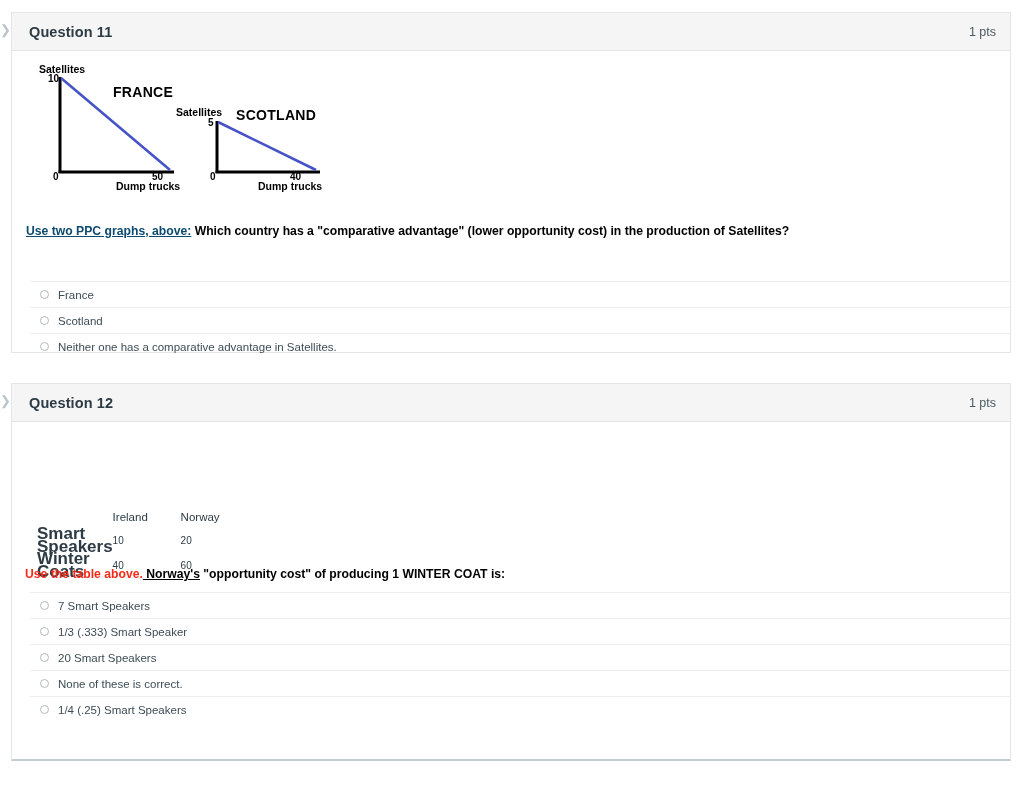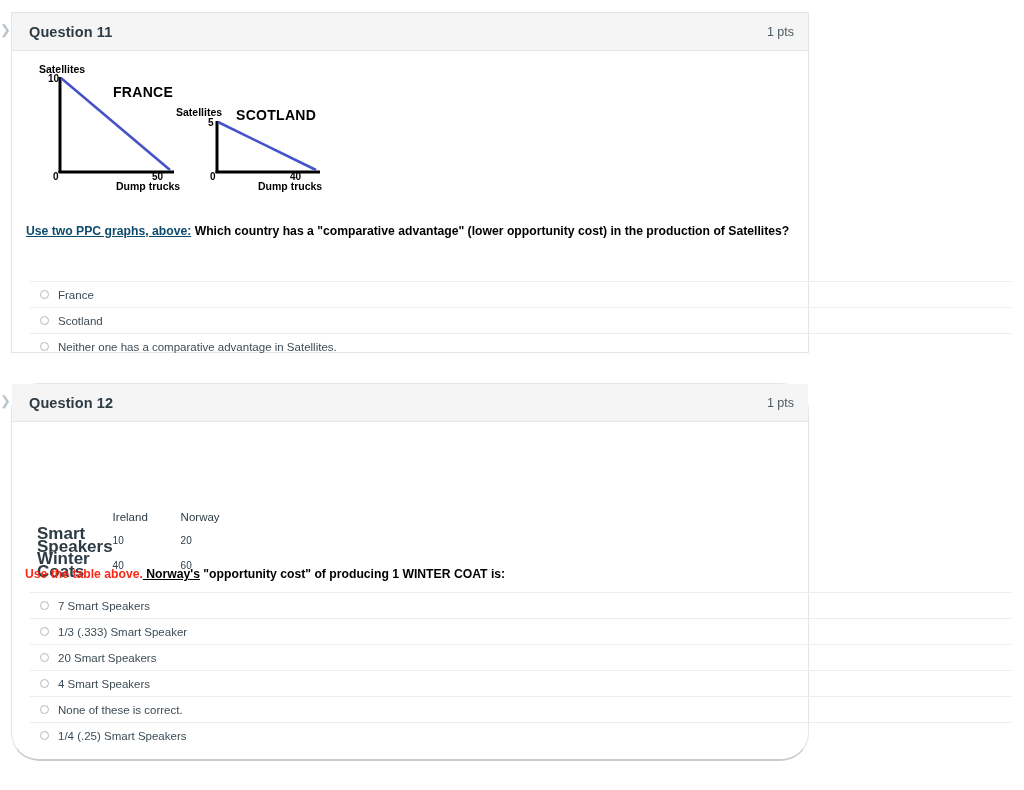--- a/index.html
+++ b/index.html
@@ -13,26 +13,26 @@
     color: #2d3b45;
     overflow: hidden;
   }
 
   .page { position: relative; width: 1024px; height: 790px; }
 
   
   .question-card {
     position: absolute;
     left: 11px;
-    width: 798px;
+    width: 1000px;
     background: #ffffff;
     border: 1px solid #e3e5e7;
   }
   .question-card.q11 { top: 12px; height: 341px; }
-  .question-card.q12 { top: 383px; height: 378px; border-bottom: 2px solid #c7cdd1; border-radius: 28px; }
+  .question-card.q12 { top: 383px; height: 378px; border-bottom: 2px solid #c7cdd1; }
 
   .q-header {
     height: 38px;
     background: #f5f5f5;
     border-bottom: 1px solid #e3e5e7;
     display: flex;
     align-items: center;
     justify-content: space-between;
     padding: 0 14px 0 17px;
   }
@@ -269,24 +269,20 @@
         <div class="answer-row">
           <span class="radio"></span>
           <span class="answer-text">1/3 (.333) Smart Speaker</span>
         </div>
         <div class="answer-row">
           <span class="radio"></span>
           <span class="answer-text">20 Smart Speakers</span>
         </div>
         <div class="answer-row">
           <span class="radio"></span>
-          <span class="answer-text">4 Smart Speakers</span>
-        </div>
-        <div class="answer-row">
-          <span class="radio"></span>
           <span class="answer-text">None of these is correct.</span>
         </div>
         <div class="answer-row">
           <span class="radio"></span>
           <span class="answer-text">1/4 (.25) Smart Speakers</span>
         </div>
       </div>
 
     </div>
   </div>

